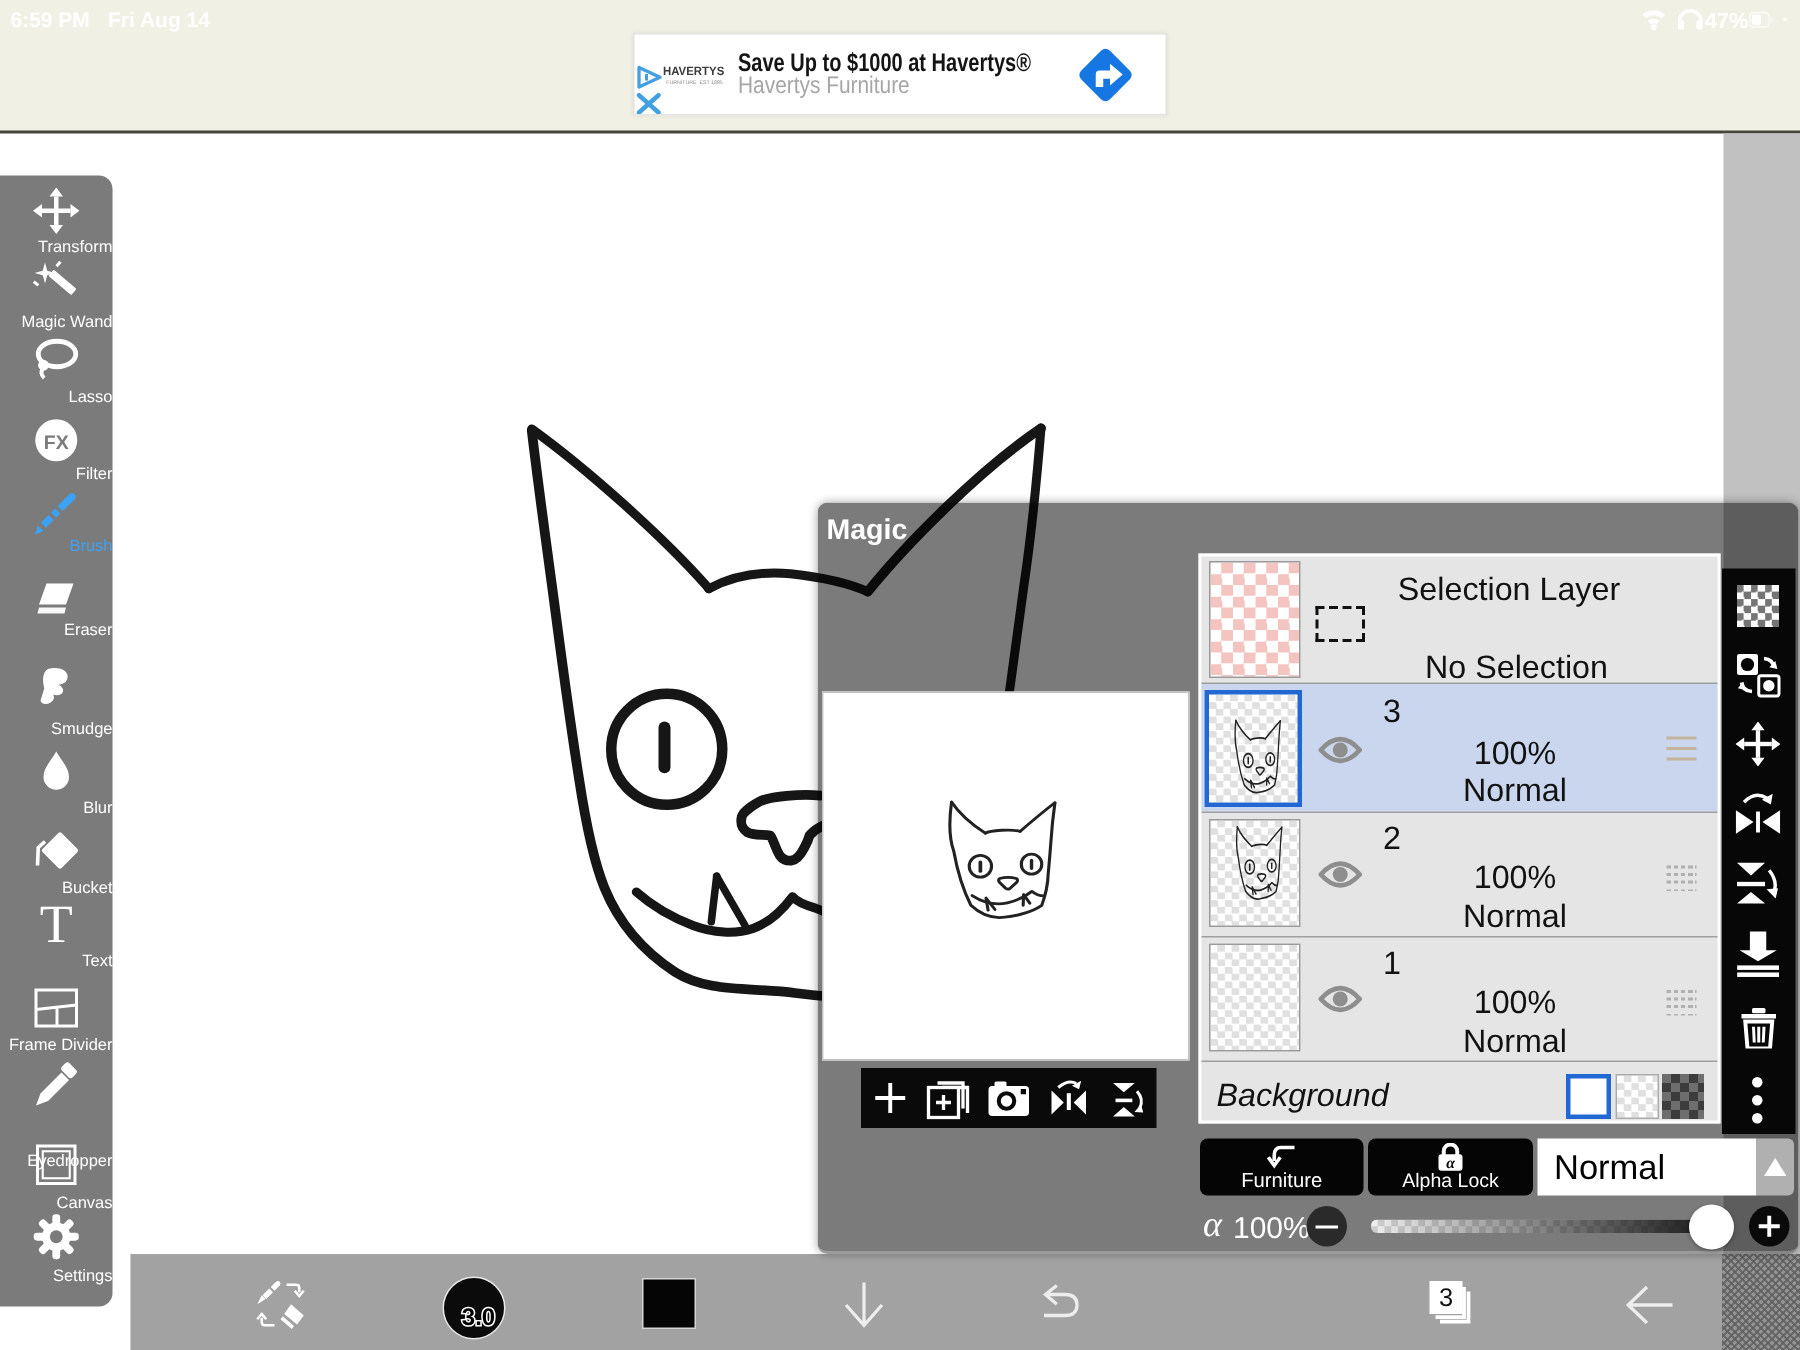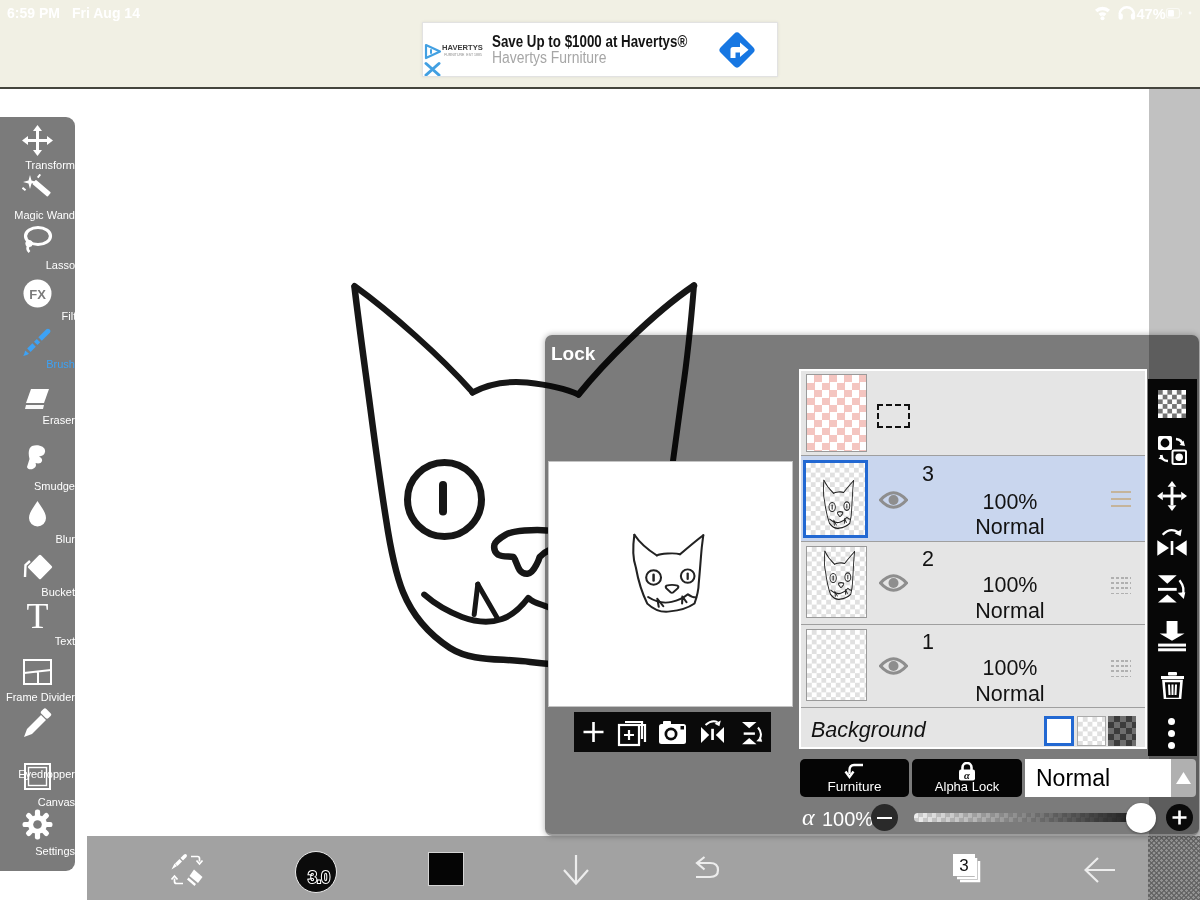--- a/index.html
+++ b/index.html
@@ -128,21 +128,21 @@
   <svg class="ticon" style="top:225px;" viewBox="0 0 31 31" fill="none" stroke="#fff">
     <ellipse cx="16" cy="11" rx="12.5" ry="8.5" stroke-width="3.2"></ellipse>
     <circle cx="7" cy="18.5" r="3.6" fill="#fff" stroke="none"></circle>
     <path d="M7 20 Q4 24 7.5 27" stroke-width="2.6"></path>
   </svg>
   <div class="tlab" style="top:259px;">Lasso</div>
   <svg class="ticon" style="top:278px;" viewBox="0 0 31 31">
     <circle cx="15.5" cy="15.5" r="14" fill="#fff"></circle>
     <text x="15.5" y="21" text-anchor="middle" font-size="13" font-weight="bold" fill="#7b7b7b" font-family="Liberation Sans">FX</text>
   </svg>
-  <div class="tlab" style="top:310px;margin-left:11px;">Filter</div>
+  <div class="tlab" style="top:310px;">Filter</div>
   <svg class="ticon" style="top:326px;" viewBox="0 0 31 31" fill="#3da2f5">
     <path d="M3.2 24.5 Q2.2 28.7 1.2 30 Q5.6 29.2 7 27.8 Z"></path>
     <path d="M5.2 22.5 L10.4 17.3 L13.8 20.7 L8.6 25.9 Z"></path>
     <path d="M12 15.7 L14.8 12.9 L18.2 16.3 L15.4 19.1 Z"></path>
     <path d="M16.4 11.3 L24.4 3.3 Q26.1 1.9 27.7 3.5 Q29.3 5.1 27.9 6.8 L19.8 14.7 Z"></path>
   </svg>
   <div class="tlab" style="top:358px;color:#3da2f5;">Brush</div>
   <svg class="ticon" style="top:384px;" viewBox="0 0 31 31" fill="#fff">
     <path d="M9 5 L27 5 L22 19 L4 19 Z"></path>
     <path d="M4 21 L22 21 L21 25 L3 25 Z" fill="#fff" opacity="0.95"></path>
@@ -207,21 +207,21 @@
         <path d="M29.6,47 L29.6,53.5" stroke-width="2.4"></path>
         <ellipse cx="62.6" cy="48.5" rx="6.6" ry="7.2"></ellipse>
         <path d="M62.6,45.8 L62.6,51.5" stroke-width="2.2"></path>
         <path d="M42,58.8 Q47.5,57.2 52.8,58.8 Q54.3,59.8 52.9,61.7 L48.8,65.8 Q47.3,67 45.9,65.8 L42,61.7 Q40.8,59.8 42,58.8 Z"></path>
         <path d="M24.3,71 C32,76.5 40,78 47,76.3 C54,74.5 59.5,71 62.8,68 C64.8,70 68.2,71.3 70.8,71.3"></path>
         <path d="M33.2,72.8 L34.6,81.5 M33.2,72.8 L39,81"></path>
         <path d="M57.5,70.3 L57.2,78 M57.5,70.3 L61.5,76.6"></path>
       </g>
     </defs>
   </svg>
-  <div class="abs" style="left:551px;top:343px;color:#fff;font-size:19px;font-weight:bold;">Lock</div>
+  <div class="abs" style="left:551px;top:343px;color:#fff;font-size:19px;font-weight:bold;">Magic</div>
 
   <div class="abs" style="left:548px;top:461px;width:245px;height:246px;background:#fff;border:1px solid #c4c4c4;"></div>
   <svg class="abs" style="left:623px;top:531px;" width="93" height="93" viewBox="0 0 90 100" preserveAspectRatio="none">
       <use href="#minicat"></use>
     </svg>
 
   <div class="abs" style="left:574px;top:712px;width:197px;height:40px;background:#0a0a0a;"></div>
   <svg class="abs" style="left:574px;top:712px;" width="197" height="40" viewBox="0 0 197 40">
     <g stroke="#fff" stroke-width="2.6" fill="none">
       <path d="M19.5 10 V30 M9.5 20 H29.5"></path>
@@ -260,21 +260,23 @@
     .chkpink { background-color:#fff; background-image:conic-gradient(#f4c5c0 0 25%, #fff 0 50%, #f4c5c0 0 75%, #fff 0); background-size:15px 15px; }
     .chkdark { background-color:#666; background-image:conic-gradient(#3c3c3c 0 25%, #6e6e6e 0 50%, #3c3c3c 0 75%, #6e6e6e 0) ; background-size:12px 12px; }
     .eyeic { position:absolute; }
     .rowt { position:absolute; color:#121212; font-size:21.5px; }
     .ham2 { position:absolute; width:20px; }
     .ham2 div { height:1.8px; margin-bottom:3.4px; background:repeating-linear-gradient(90deg,#b0b0b0 0 3px,transparent 3px 4.8px); }
   </style>
   <div class="abs" style="left:799px;top:369px;width:348px;height:380px;background:#e5e5e5;border:2px solid #fff;"></div>
 
   <div class="abs chkpink" style="left:806px;top:374px;width:61px;height:78px;border:1px solid #9a9a9a;"></div>
+  <div class="abs rowt" style="left:866px;top:381px;width:280px;text-align:center;">Selection Layer</div>
   <div class="abs" style="left:877px;top:404px;width:33px;height:24px;border:2px dashed #111;"></div>
+  <div class="abs rowt" style="left:876px;top:433px;width:270px;text-align:center;">No Selection</div>
   <div class="abs" style="left:801px;top:455px;width:344px;height:1px;background:#9f9f9f;"></div>
 
   <div class="abs" style="left:801px;top:456px;width:344px;height:85px;background:#c9d6ee;"></div>
   <div class="abs chk" style="left:803px;top:460px;width:65px;height:78px;border:3.5px solid #2268d2;"></div>
   <svg class="abs" style="left:819px;top:478px;" width="40" height="58" viewBox="0 0 90 100" preserveAspectRatio="none">
       <use href="#minicat"></use>
     </svg>
   <div class="abs rowt" style="left:922px;top:462px;">3</div>
   <div class="abs rowt" style="left:940px;top:490px;width:140px;text-align:center;">100%</div>
   <div class="abs rowt" style="left:940px;top:515px;width:140px;text-align:center;">Normal</div>

